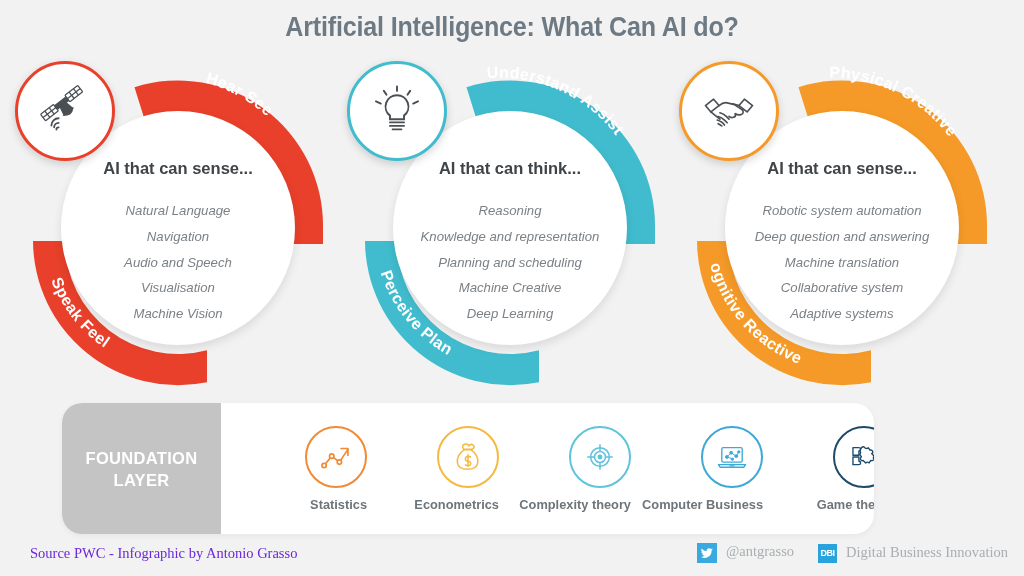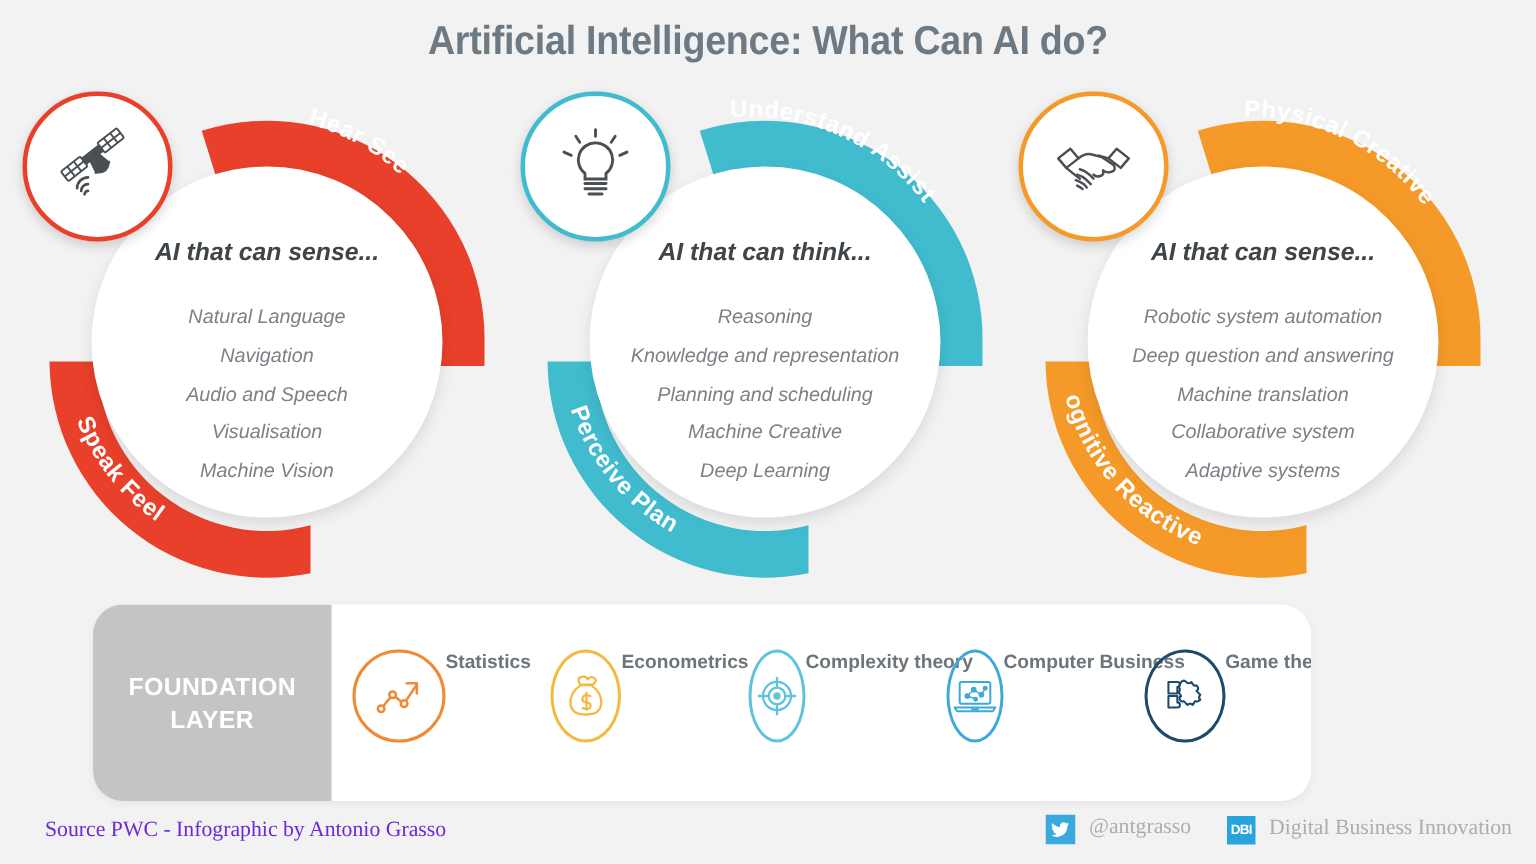--- a/index.html
+++ b/index.html
@@ -39,21 +39,20 @@
     box-shadow: 0 3px 8px rgba(0,0,0,0.16);
     z-index: 5;
   }
   .badge svg { display: block; }
 
   .card-head {
     position: absolute; left: 43px; top: 101px; width: 254px;
     text-align: center;
     font-size: 16.5px; font-weight: bold; color: #3f4448;
     z-index: 4;
-    font-style: italic;
   }
   .card-list {
     position: absolute; left: 18px; top: 140px; width: 304px;
     text-align: center;
     z-index: 4;
     font-style: italic;
   }
   .card-list li {
     list-style: none;
     font-size: 13.2px; color: #7b8186;
@@ -86,21 +85,21 @@
     font-size: 16.5px; font-weight: bold;
     line-height: 22px;
     letter-spacing: 0.3px;
   }
   .found-items {
     flex: 1; display: flex; align-items: center;
     justify-content: space-around;
     padding: 0 6px 0 14px;
   }
   .found-item {
-    display: flex; align-items: flex-start;
+    display: flex; flex-direction: column; align-items: flex-end;
     width: 132px;
   }
   .found-circle {
     width: 62px; height: 62px; border-radius: 50%;
     border: 2px solid #ccc;
     display: flex; align-items: center; justify-content: center;
     margin-bottom: 9px;
   }
   .found-name {
     font-size: 12.8px; font-weight: bold; color: #6e757a;

